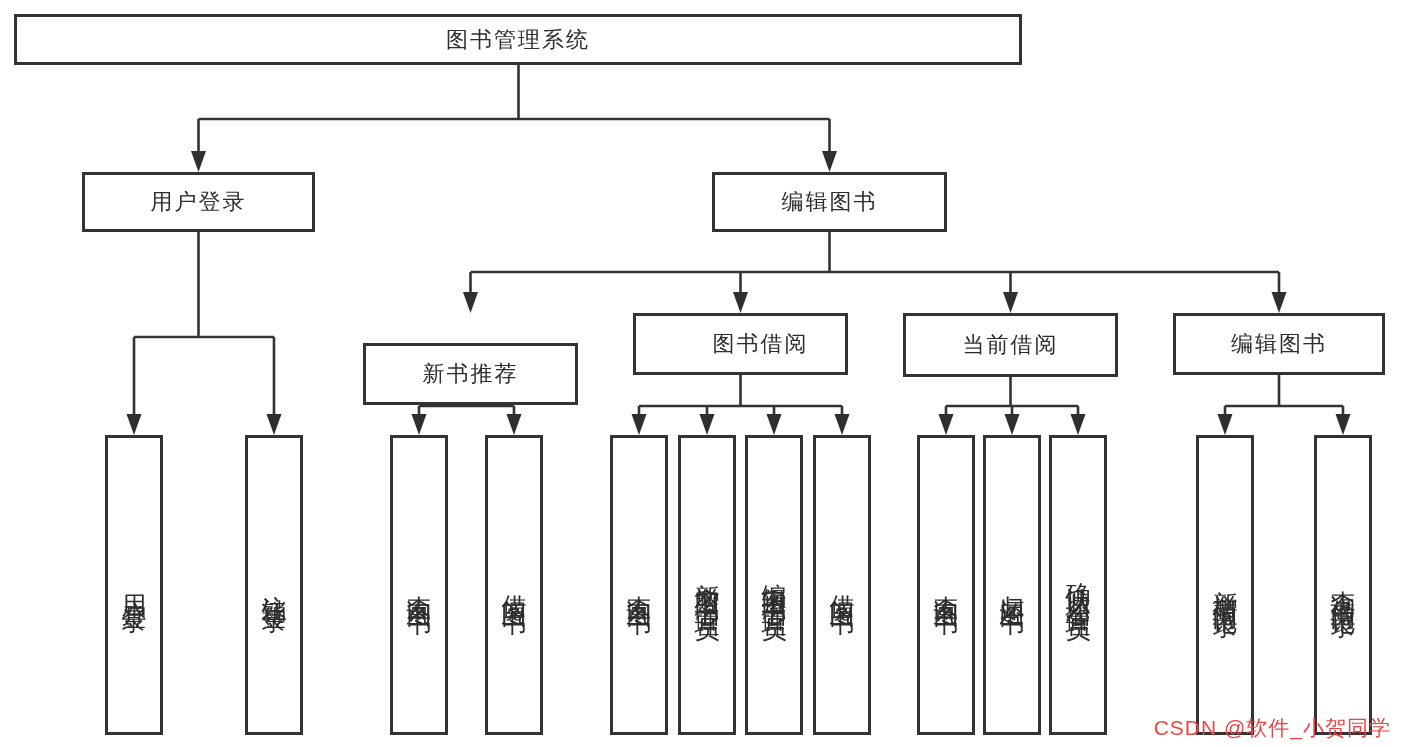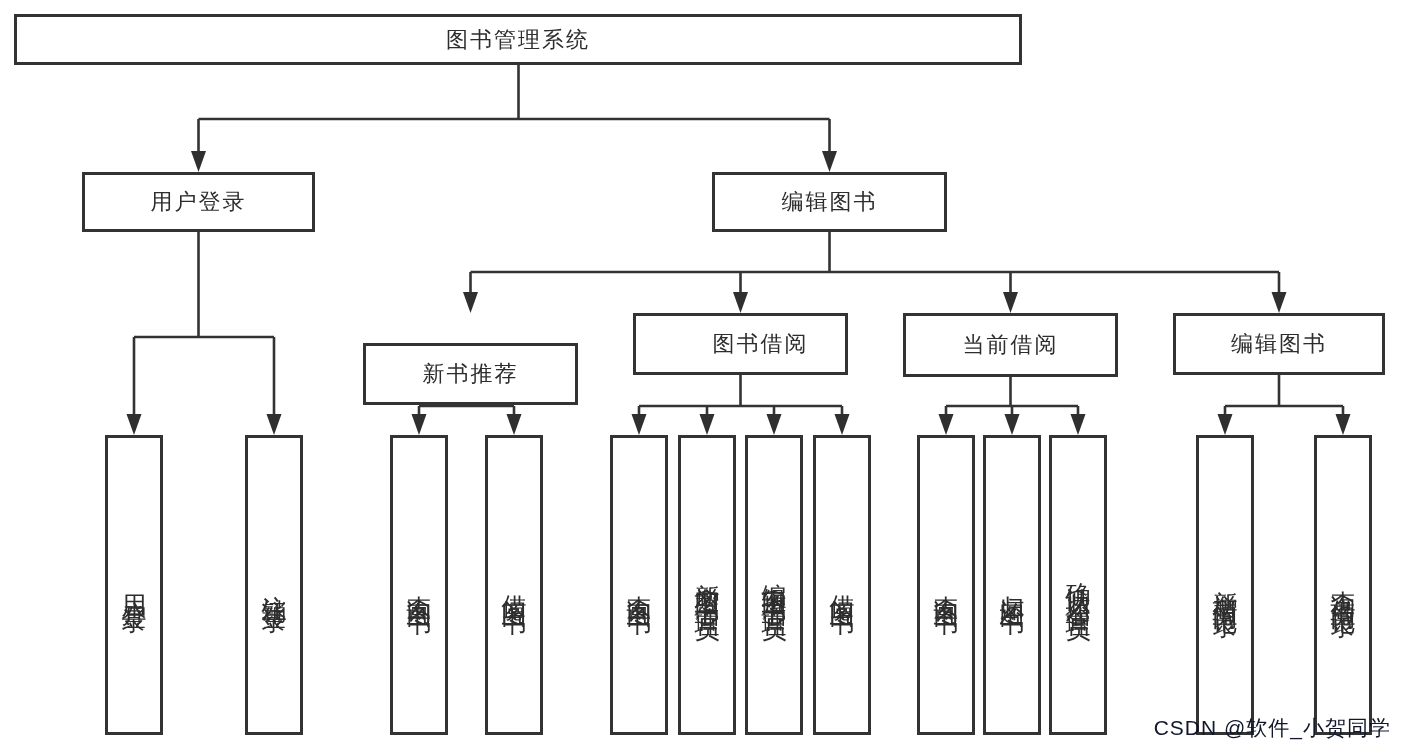--- a/index.html
+++ b/index.html
@@ -31,21 +31,21 @@
     line-height: 1;
     letter-spacing: 5px;
     white-space: nowrap;
   }
 
   .watermark {
     position: absolute; z-index: 5;
     right: 14px; bottom: 5px;
     font-size: 21px;
     letter-spacing: 1px;
-    color: #0f172a;
+    color: #ef4444;
     pointer-events: none;
   }
 
   
   #n-root  { left: 14px;   top: 14px;  width: 1008px; height: 51px; }
   #n-ul    { left: 82px;   top: 172px; width: 233px;  height: 60px; }
   #n-bm    { left: 712px;  top: 172px; width: 235px;  height: 60px; }
   #n-g1    { left: 363px;  top: 313px; width: 215px;  height: 62px; margin-top: 30px; }
   #n-g2    { left: 633px;  top: 313px; width: 215px;  height: 62px; padding-left: 40px; }
   #n-g3    { left: 903px;  top: 313px; width: 215px;  height: 64px; }

